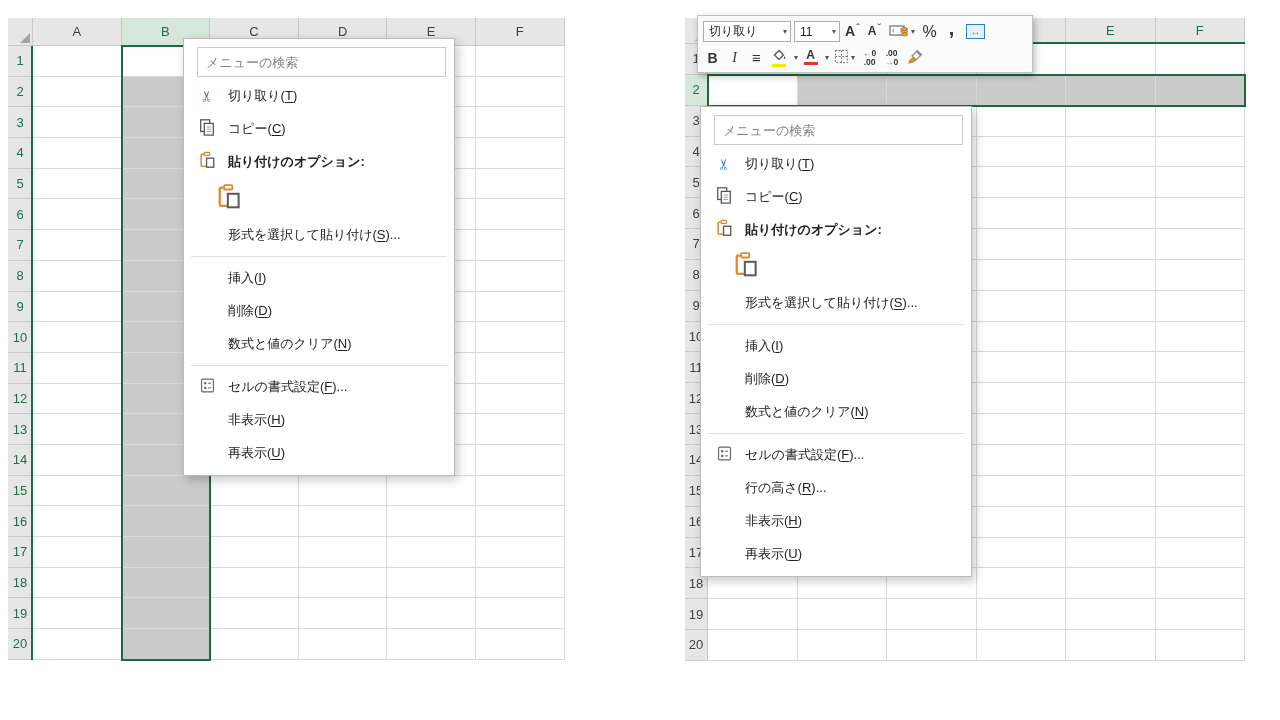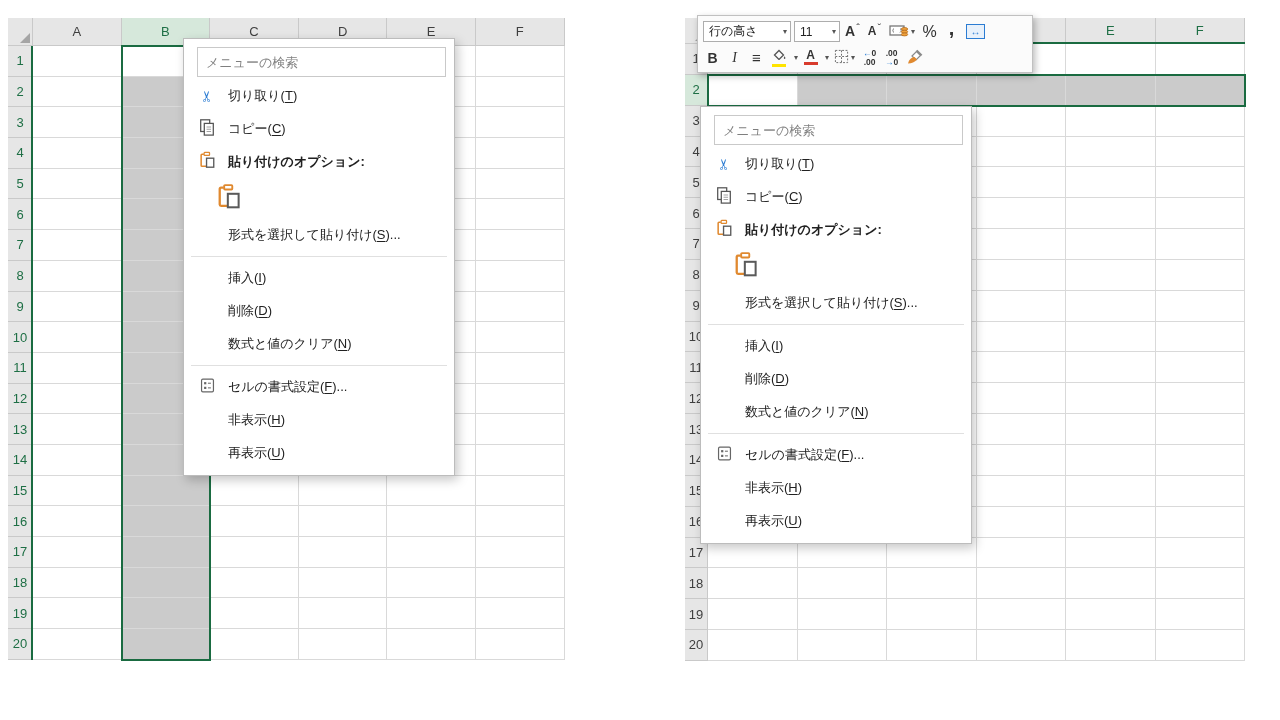--- a/index.html
+++ b/index.html
@@ -457,21 +457,21 @@
         <div class="cell" style="width: 89.5px; height: 30.85px;"></div>
         <div class="cell" style="width: 89.5px; height: 30.85px;"></div>
       </div>
       <div class="sel-rect" style="left: 22px; top: 55.85px; width: 539px; height: 32.85px;"></div>
       <div class="axis-line" style="left: 23px; top: 24px; width: 537px; height: 2px;"></div>
     </section>
 
   <div id="mini-toolbar">
     <div class="tb-row">
       <div class="tb-combo tb-font">
-        <span>行の高さ</span>
+        <span>切り取り</span>
         <span class="dd">▾</span>
       </div>
       <div class="tb-combo tb-size">
         <span>11</span>
         <span class="dd">▾</span>
       </div>
       <button class="tb-btn">
         <span class="aletter" style="font-size:14px;">A</span>
         <span class="caret">ˆ</span>
       </button>
@@ -706,20 +706,24 @@
               <rect x="6" y="6" width="2.6" height="2.6" fill="#666"></rect>
               <path d="M10.5 7.3 h3.5" stroke="#666" stroke-width="1.2"></path>
               <rect x="6" y="11.5" width="2.6" height="2.6" fill="#666"></rect>
               <path d="M10.5 12.8 h3.5" stroke="#666" stroke-width="1.2"></path>
             </svg></span>
         </span>
         <span class="mi-txt"><span>セルの書式設定(</span><span class="u">F</span><span>)...</span></span>
       </div>
       <div class="mi">
         <span class="mi-ico"></span>
+        <span class="mi-txt"><span>行の高さ(</span><span class="u">R</span><span>)...</span></span>
+      </div>
+      <div class="mi">
+        <span class="mi-ico"></span>
         <span class="mi-txt"><span>非表示(</span><span class="u">H</span><span>)</span></span>
       </div>
       <div class="mi">
         <span class="mi-ico"></span>
         <span class="mi-txt"><span>再表示(</span><span class="u">U</span><span>)</span></span>
       </div>
     </div>
 
 </div>
 

